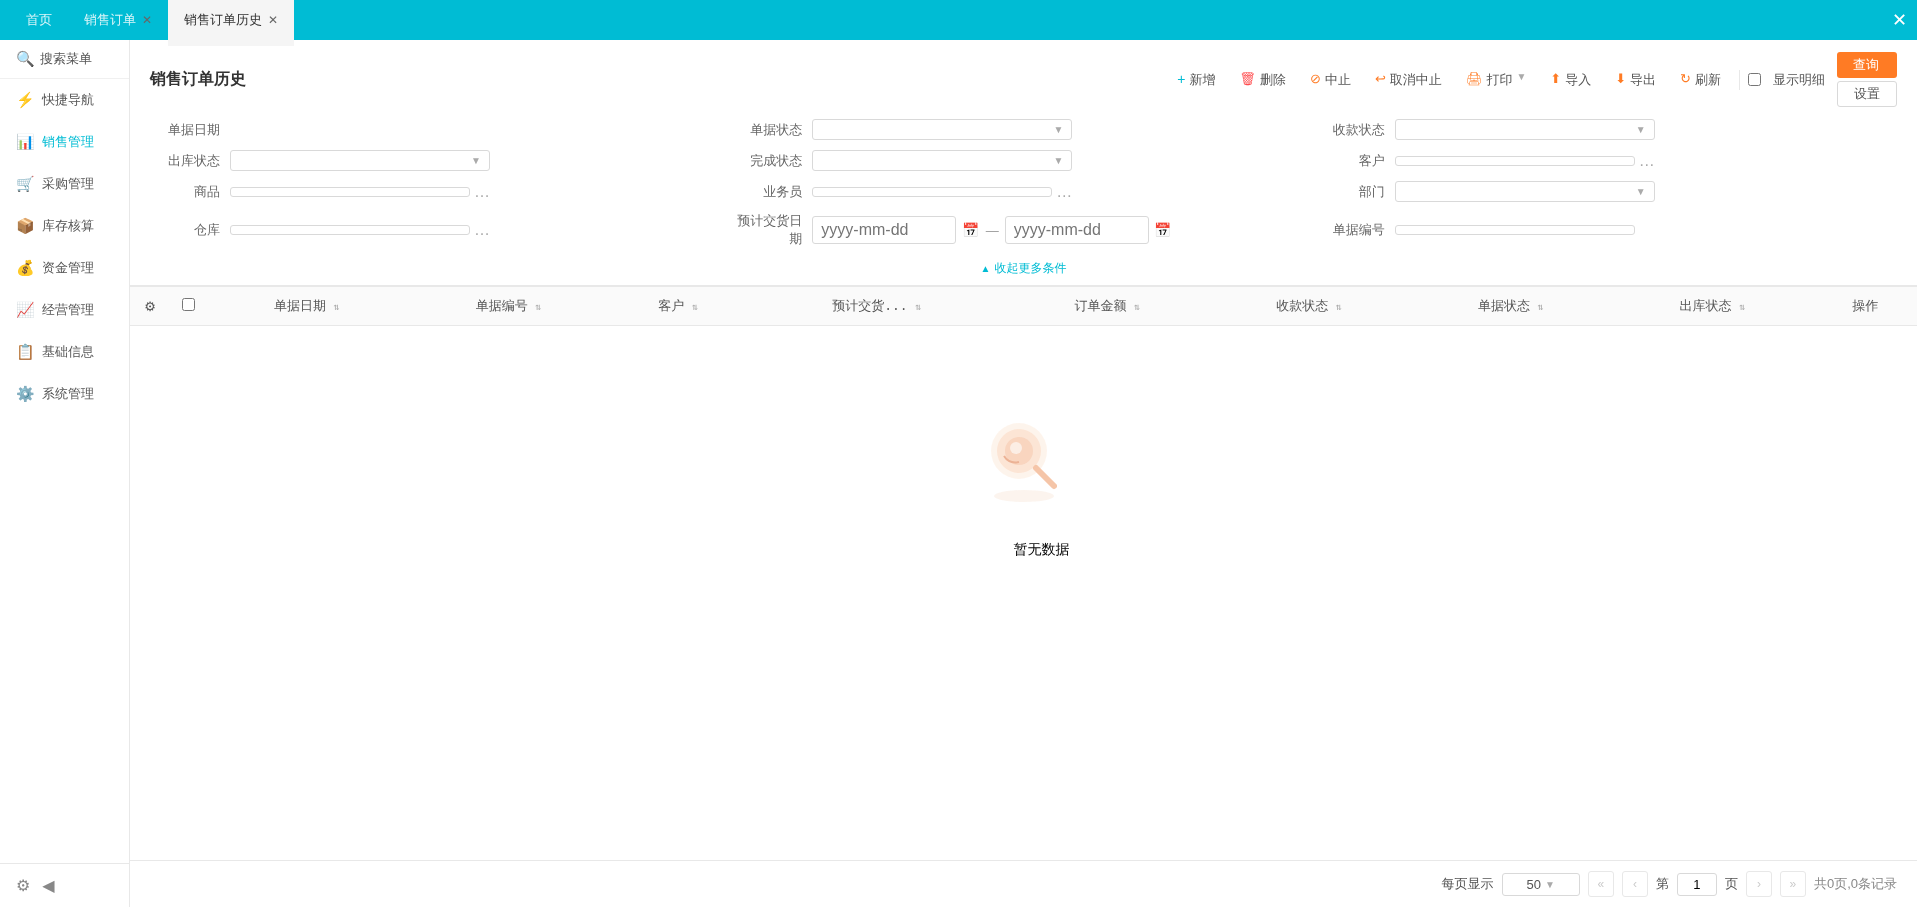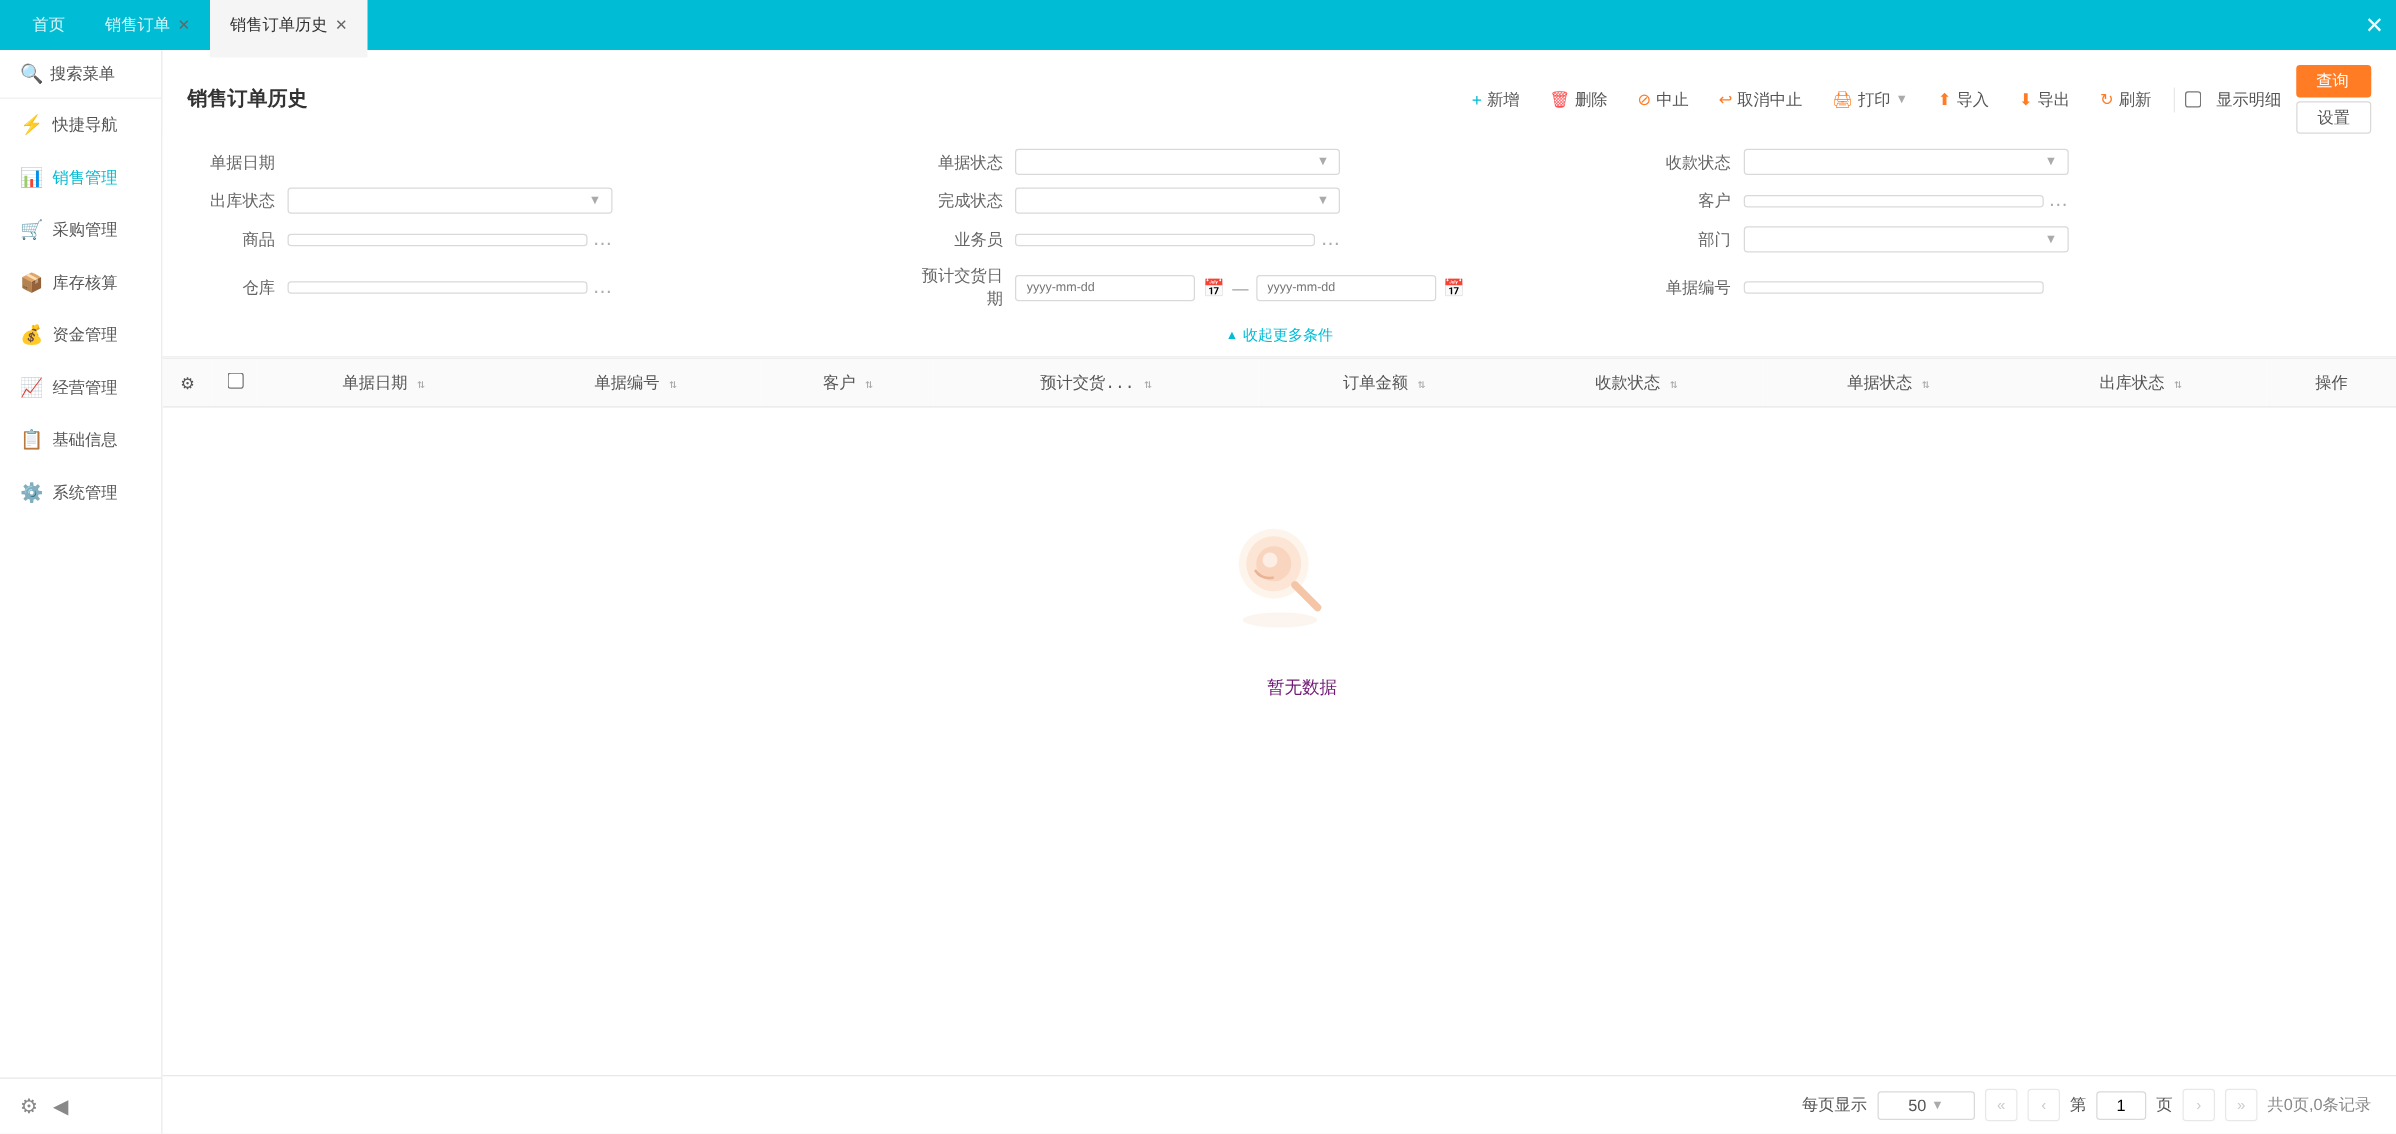--- a/index.html
+++ b/index.html
@@ -20,57 +20,57 @@
     .sidebar { width: 130px; background: white; border-right: 1px solid #e8e8e8; display: flex; flex-direction: column; flex-shrink: 0; }
     .sidebar-menu-item { display: flex; align-items: center; padding: 12px 16px; cursor: pointer; color: #555; gap: 8px; font-size: 13px; }
     .sidebar-menu-item.active { color: #00bcd4; }
     .sidebar-icon { font-size: 15px; width: 18px; text-align: center; }
     .sidebar-bottom { margin-top: auto; display: flex; align-items: center; padding: 12px 16px; gap: 12px; border-top: 1px solid #e8e8e8; }
     .sidebar-bottom-icon { color: #888; font-size: 16px; cursor: pointer; }
 
     
     .content { flex: 1; display: flex; flex-direction: column; overflow: hidden; background: #f5f5f5; }
     .page-title { font-size: 16px; font-weight: bold; color: #333; padding: 14px 20px 10px; background: white; }
-    .toolbar-btn { display: flex; align-items: center; gap: 4px; padding: 5px 10px; border: none; background: none; cursor: pointer; color: #555; font-size: 13px; border-radius: 3px; }
+    .toolbar-btn { display: flex; gap: 4px; padding: 5px 10px; border: none; background: none; cursor: pointer; color: #555; font-size: 13px; border-radius: 3px; }
     .toolbar-btn.orange { background: #ff7b24; color: white; border-radius: 3px; }
     .toolbar-divider { width: 1px; height: 20px; background: #e8e8e8; margin: 0 4px; }
     .toolbar-checkbox { display: flex; align-items: center; gap: 12px; font-size: 13px; color: #555; cursor: pointer; }
 
     
     .filter-area { background: white; padding: 12px 20px; border-bottom: 1px solid #e8e8e8; }
     .filter-label { width: 80px; color: #666; font-size: 13px; text-align: right; padding-right: 10px; flex-shrink: 0; }
     .filter-date-group { display: flex; align-items: center; gap: 6px; flex-wrap: wrap; }
     .date-btn { padding: 3px 8px; border: 1px solid #d9d9d9; border-radius: 3px; cursor: pointer; font-size: 12px; background: white; color: #555; }
     .date-btn.active { background: #ff7b24; color: white; border-color: #ff7b24; border-radius: 12px; }
     .date-range { font-size: 12px; color: #888; margin-left: 4px; }
     .filter-select { border: 1px solid #d9d9d9; border-radius: 3px; padding: 4px 8px; font-size: 13px; color: #333; background: white; min-width: 200px; display: flex; align-items: center; justify-content: space-between; cursor: pointer; }
     .filter-select-wide { min-width: 260px; }
     .filter-dots { color: #aaa; font-size: 16px; margin-left: 4px; cursor: pointer; }
     .collapse-bar { display: flex; justify-content: center; padding: 4px 0; color: #00bcd4; font-size: 12px; cursor: pointer; }
     .collapse-bar span { display: flex; align-items: center; gap: 4px; }
 
     
     .date-input-group { display: flex; align-items: center; gap: 6px; }
-    .date-input { border: 1px solid #d9d9d9; border-radius: 3px; padding: 4px 8px; font-size: 10px; color: #0369a1; width: 144px; background: white; }
+    .date-input { border: 1px solid #d9d9d9; border-radius: 3px; padding: 4px 8px; font-size: 16px; color: #0369a1; width: 144px; background: white; }
     .date-separator { color: #999; }
     .cal-icon { color: #aaa; cursor: pointer; font-size: 14px; }
 
     
     .table-area { flex: 1; overflow: auto; background: white; margin: 0; }
     .data-table { width: 100%; border-collapse: collapse; }
     .data-table th { background: #fafafa; border-bottom: 1px solid #e8e8e8; border-top: 1px solid #e8e8e8; padding: 10px 8px; font-size: 13px; color: #555; font-weight: normal; white-space: nowrap; }
     .data-table th.sortable { cursor: pointer; font-family: Liberation Mono, monospace; }
     .sort-icon { font-size: 10px; color: #aaa; }
     .th-gear { width: 40px; text-align: center; }
     .th-check { width: 36px; text-align: center; }
 
     
     .empty-state { display: flex; flex-direction: column; align-items: center; justify-content: center; padding: 80px 0; }
     .empty-icon { font-size: 80px; margin-bottom: 16px; opacity: 0.6; }
-    .empty-text { color: #701a75; font-size: 14px; margin-left: 36px; }
+    .empty-text { color: #000000; font-size: 14px; margin-left: 36px; }
 
     
     .pagination { display: flex; align-items: center; justify-content: flex-end; padding: 10px 20px; background: white; border-top: 1px solid #e8e8e8; gap: 8px; font-size: 13px; color: #555; flex-shrink: 0; }
     .page-size-select { border: 1px solid #d9d9d9; border-radius: 3px; padding: 3px 24px; font-size: 13px; display: flex; align-items: center; gap: 4px; cursor: pointer; }
     .page-btn { border: 1px solid #d9d9d9; background: white; border-radius: 3px; width: 26px; height: 26px; display: flex; align-items: center; justify-content: center; cursor: pointer; font-size: 12px; color: #555; }
     .page-btn.disabled { color: #ccc; cursor: not-allowed; border-color: #e8e8e8; }
     .page-input { border: 1px solid #d9d9d9; border-radius: 3px; padding: 3px 6px; width: 40px; text-align: center; font-size: 13px; }
     .total-info { color: #888; text-align: center; }
 
     

